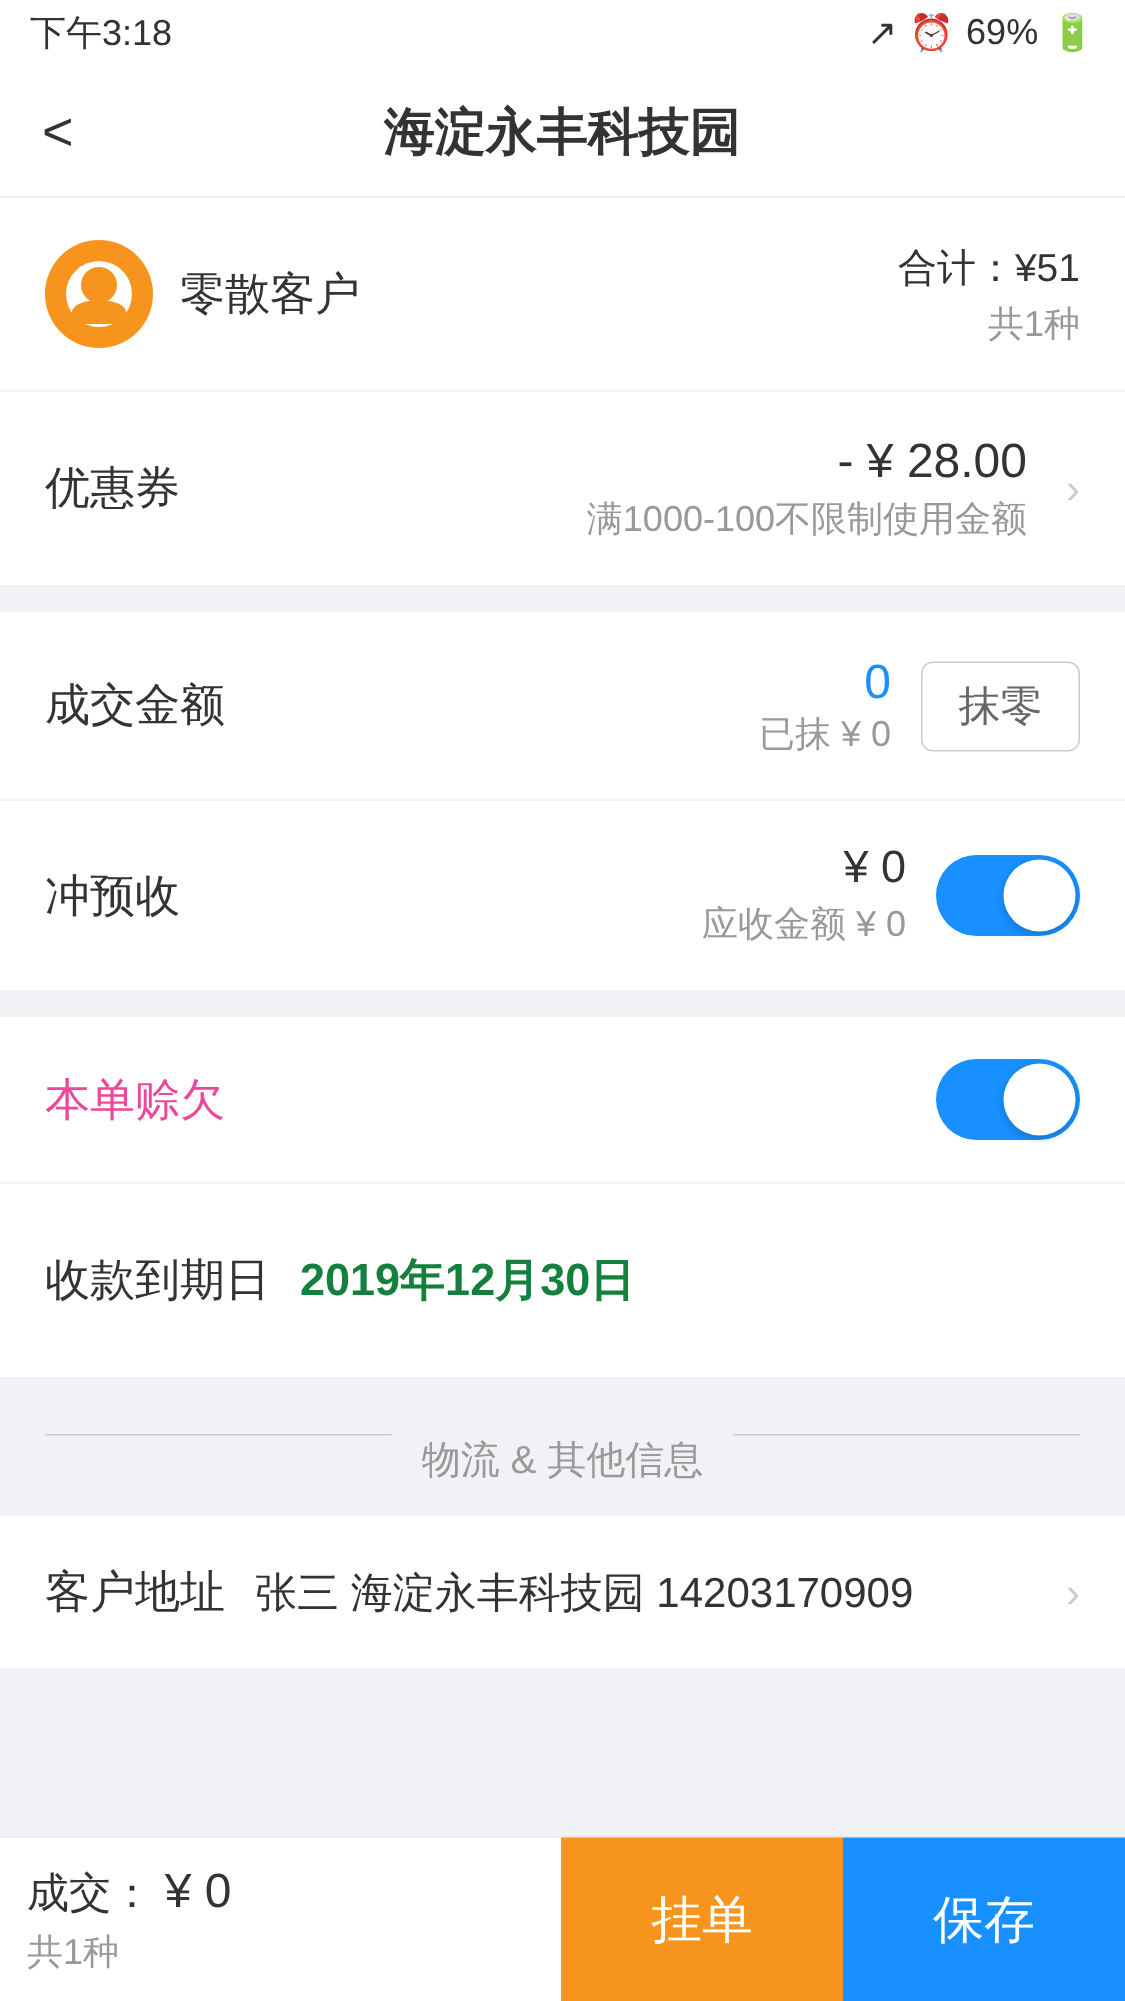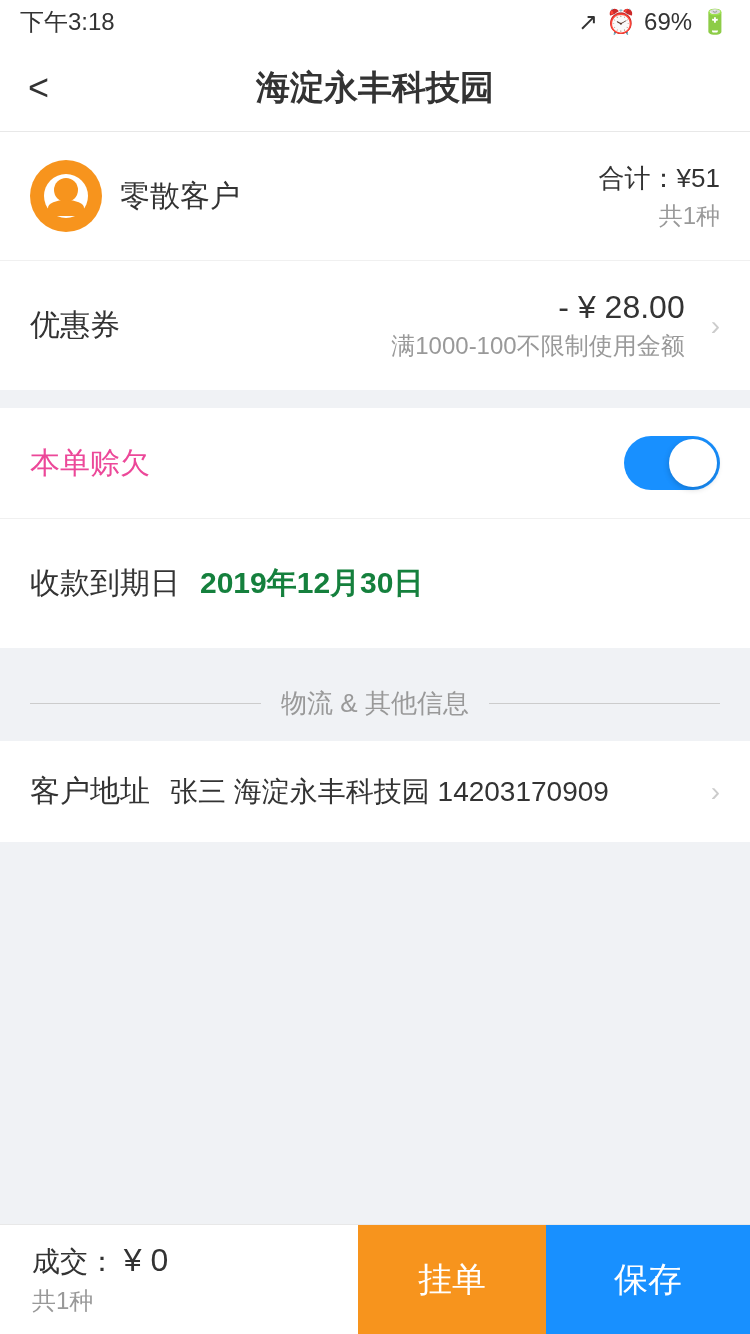--- a/index.html
+++ b/index.html
@@ -199,21 +199,21 @@
       border-top: 1px solid #f0f0f0;
     }
     .duedate-label { font-size: 30px; color: #333; }
     .duedate-value { font-size: 30px; color: #15803d; font-weight: bold; }
 
     
     .logistics-header {
       background: #f0f2f5;
       padding: 20px 30px;
       display: flex;
-      align-items: center;
+      align-items: flex-start;
       justify-content: center;
       gap: 20px;
     }
     .logistics-line {
       flex: 1;
       height: 1px;
       background: #ccc;
     }
     .logistics-text { font-size: 26px; color: #999; }
 
@@ -236,39 +236,39 @@
       left: 0;
       width: 750px;
       height: 110px;
       display: flex;
       align-items: center;
       background: #fff;
       border-top: 1px solid #e8e8e8;
     }
     .footer-left {
       flex: 1;
-      padding: 0 32px;
+      padding: 0 18px;
     }
     .footer-deal { font-size: 28px; color: #333; }
     .footer-deal-amount { font-size: 32px; color: #333; font-weight: 500; }
     .footer-count { font-size: 24px; color: #999; margin-top: 4px; }
     .footer-btn-hold {
       width: 188px;
       height: 110px;
       background: #f7941d;
       display: flex;
       align-items: center;
       justify-content: center;
       font-size: 34px;
       color: #fff;
       font-weight: 500;
       cursor: pointer;
     }
     .footer-btn-save {
-      width: 204px;
+      width: 188px;
       height: 110px;
       background: #1890ff;
       display: flex;
       align-items: center;
       justify-content: center;
       font-size: 34px;
       color: #fff;
       font-weight: 500;
       cursor: pointer;
     }
@@ -318,20 +318,45 @@
       <div class="coupon-right">
         <div>
           <div class="coupon-discount">- ¥ 28.00</div>
           <div class="coupon-desc">满1000-100不限制使用金额</div>
         </div>
         <span class="chevron">›</span>
       </div>
     </div>
   </div>
 
+  <div class="section">
+    <div class="transaction-row">
+      <span class="row-label">成交金额</span>
+      <div class="row-right">
+        <div class="transaction-col">
+          <div class="amount-value">0</div>
+          <div class="sub-text">已抹  ¥ 0</div>
+        </div>
+        <button class="rounding-btn">抹零</button>
+      </div>
+    </div>
+
+    <div class="precollect-row">
+      <span class="row-label">冲预收</span>
+      <div class="precollect-right">
+        <div class="precollect-amounts">
+          <div class="precollect-main">¥ 0</div>
+          <div class="precollect-sub">应收金额 ¥ 0</div>
+        </div>
+        <div class="toggle">
+          <div class="toggle-knob"></div>
+        </div>
+      </div>
+    </div>
+  </div>
 
   <div class="section">
     <div class="debt-row">
       <span class="debt-label">本单赊欠</span>
       <div class="toggle">
         <div class="toggle-knob"></div>
       </div>
     </div>
 
     <div class="duedate-row">

